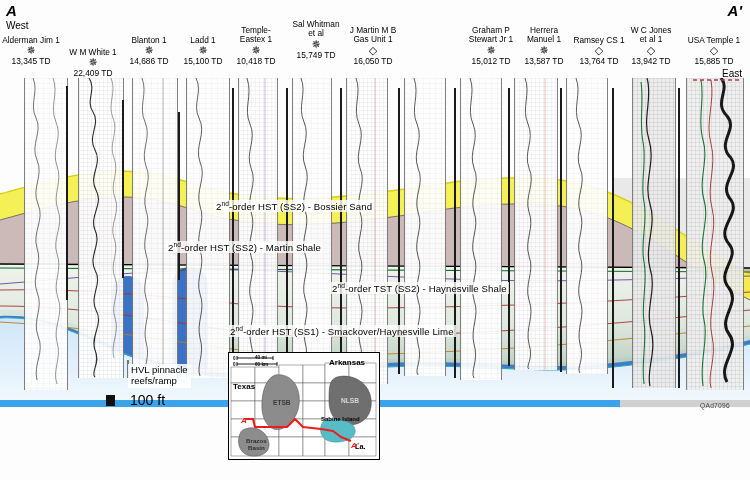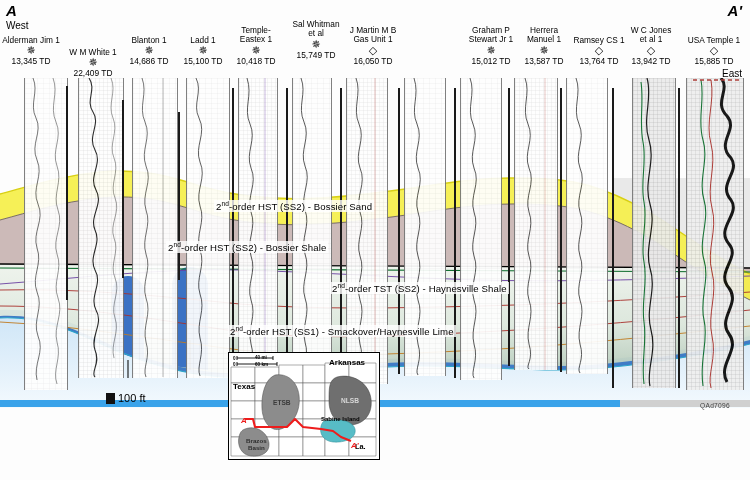--- a/index.html
+++ b/index.html
@@ -33,21 +33,21 @@
   
   .strat {
     position:absolute; font-size:9.6px; color:#000; white-space:nowrap;
     background:rgba(255,255,255,.80); padding:0 2px; letter-spacing:.1px;
   }
   .strat sup { font-size:6.6px; }
 
   .callout { position:absolute; font-size:9.6px; line-height:10.8px; color:#000;
              background:rgba(255,255,255,.86); padding:1px 3px; white-space:pre-line; }
 
-  .scalebar { position:absolute; font-size:11px; color:#000; display:flex; align-items:center; gap:3px; }
+  .scalebar { position:absolute; font-size:14px; color:#000; display:flex; align-items:center; gap:15px; }
   .scalebar .sq { width:9px; height:11px; background:#111; display:inline-block; }
 
   .uplift { position:absolute; font-size:11px; line-height:13px; text-align:center; color:#000; white-space:pre-line; }
   .credit { position:absolute; font-size:6.6px; color:#444; letter-spacing:.3px; }
 
   
   #inset { position:absolute; left:228px; top:352px; width:152px; height:108px;
            border:1.6px solid #000; background:#fff; overflow:hidden; }
   #inset svg { display:block; }
   .mlab { font-family:"Liberation Sans", sans-serif; font-weight:bold; }
@@ -344,30 +344,32 @@
     <div class="wellstick" style="left:454px; top:10px; height:290px;"></div>
     <div class="wellstick" style="left:508px; top:10px; height:278px;"></div>
     <div class="wellstick" style="left:560px; top:10px; height:284px;"></div>
     <div class="wellstick" style="left:612px; top:10px; height:300px;"></div>
     <div class="wellstick" style="left:678px; top:10px; height:300px;"></div>
 
     <div class="strat" style="left:214px; top:122px;">
       <span>2</span><sup>nd</sup><span>-order HST (SS2) - Bossier Sand</span>
     </div>
     <div class="strat" style="left:166px; top:163px;">
-      <span>2</span><sup>nd</sup><span>-order HST (SS2) - Bossier Shale</span>
+      <span>2</span><sup>nd</sup><span>-order HST (SS2) - Martin Shale</span>
     </div>
     <div class="strat" style="left:330px; top:204px;">
       <span>2</span><sup>nd</sup><span>-order TST (SS2) - Haynesville Shale</span>
     </div>
     <div class="strat" style="left:228px; top:247px;">
       <span>2</span><sup>nd</sup><span>-order HST (SS1) - Smackover/Haynesville Lime</span>
     </div>
   </div>
 
+  <div class="callout" style="left:128px; top:364px;">HVL pinnacle
+reefs/ramp</div>
 
   <div class="scalebar" style="left:106px; top:392px;">
     <span class="sq"></span>
     <span>100 ft</span>
   </div>
 
 
   <div class="credit" style="left:700px; top:402px;">QAd7096</div>
 
   <div id="inset">

